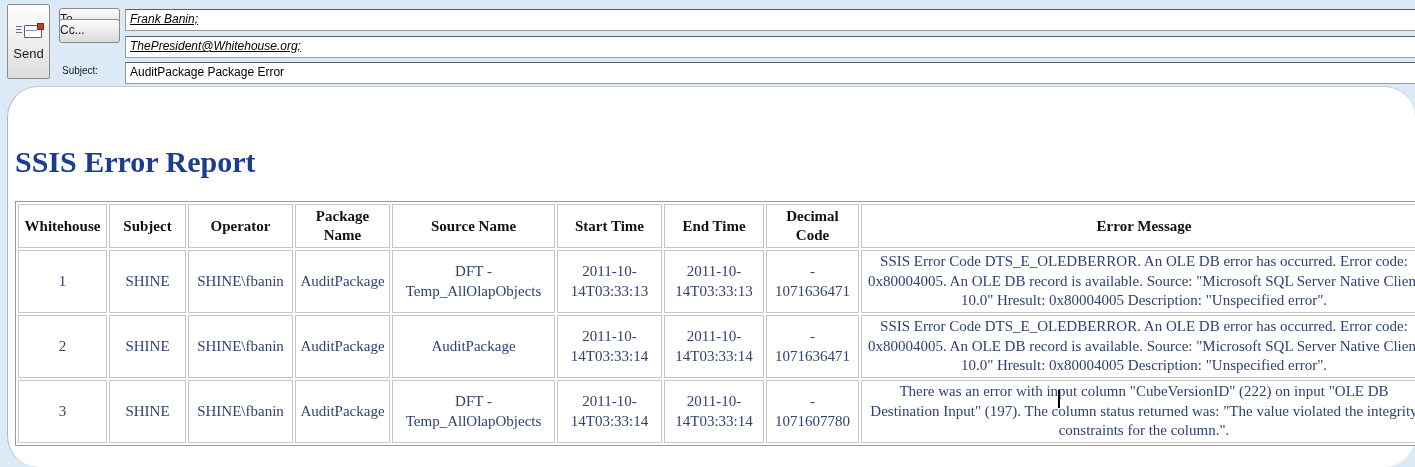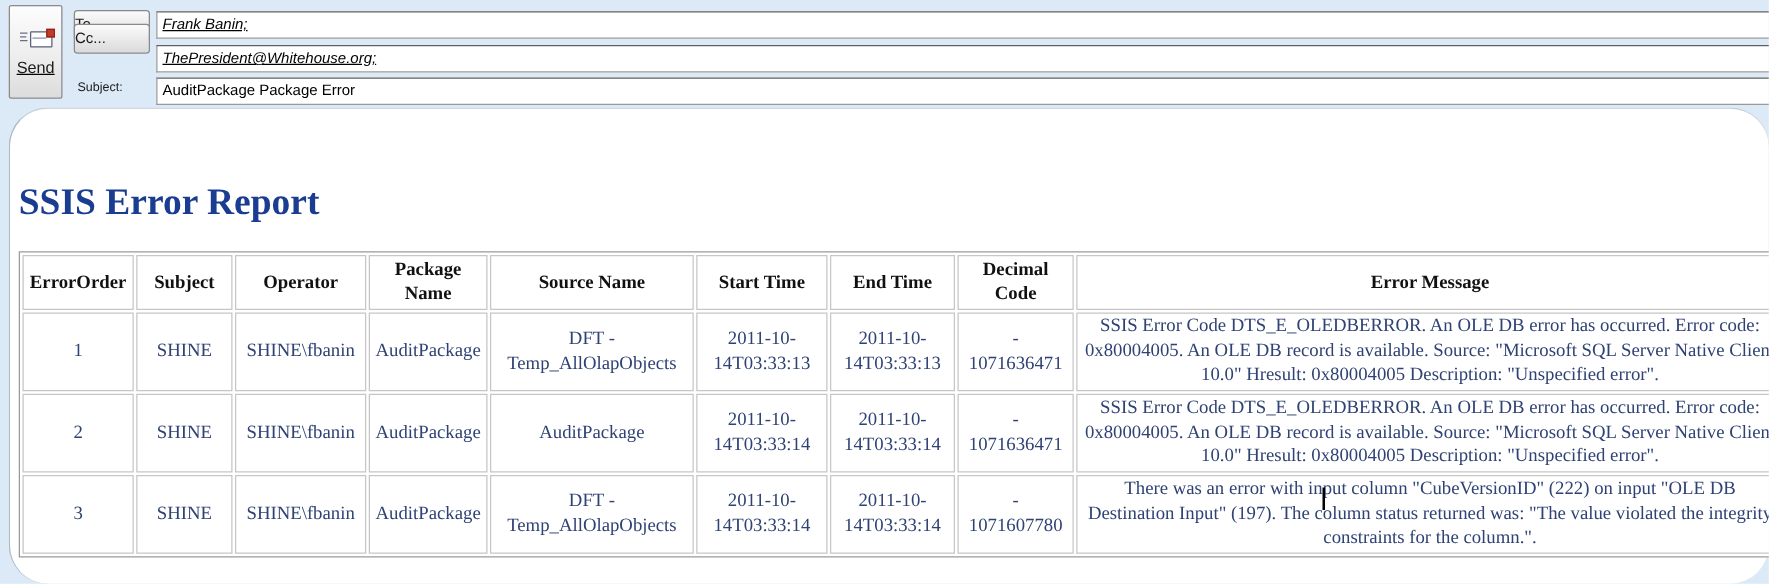--- a/index.html
+++ b/index.html
@@ -7,21 +7,21 @@
   #page{
     position:relative;width:1415px;height:467px;overflow:hidden;
     background:var(--header-band,#dce9f6);
   }
   
   .send-btn{
     position:absolute;left:7px;top:4px;width:41px;height:73px;
     background:linear-gradient(#fdfdfd,#ececec 60%,#dcdcdc);
     border:1px solid #8b8b8b;border-radius:2px;
     display:flex;flex-direction:column;align-items:center;justify-content:center;
-    gap:8px;cursor:default;text-decoration:underline;
+    gap:8px;cursor:default;
   }
   .send-ico{width:26px;height:16px;position:relative;}
   .send-ico .env{
     position:absolute;left:8px;top:3px;width:16px;height:11px;
     background:#fff;border:1px solid #5a5f7a;border-radius:1px;
   }
   .send-ico .env:before{
     content:"";position:absolute;left:1px;top:4px;width:11px;height:1px;background:#8a90a8;
   }
   .send-ico .stamp{
@@ -120,21 +120,21 @@
           <col class="c2">
           <col class="c3">
           <col class="c4">
         <col class="c5">
           <col class="c6">
           <col class="c7">
           <col class="c8">
       </colgroup>
       <thead>
           <tr>
-            <th>ErrorOrder</th>
+            <th>Whitehouse</th>
             <th>Subject</th>
             <th>Operator</th>
             <th>Package Name</th>
             <th>Source Name</th>
             <th>Start Time</th>
             <th>End Time</th>
             <th>Decimal Code</th>
             <th>Error Message</th>
           </tr>
         </thead>

